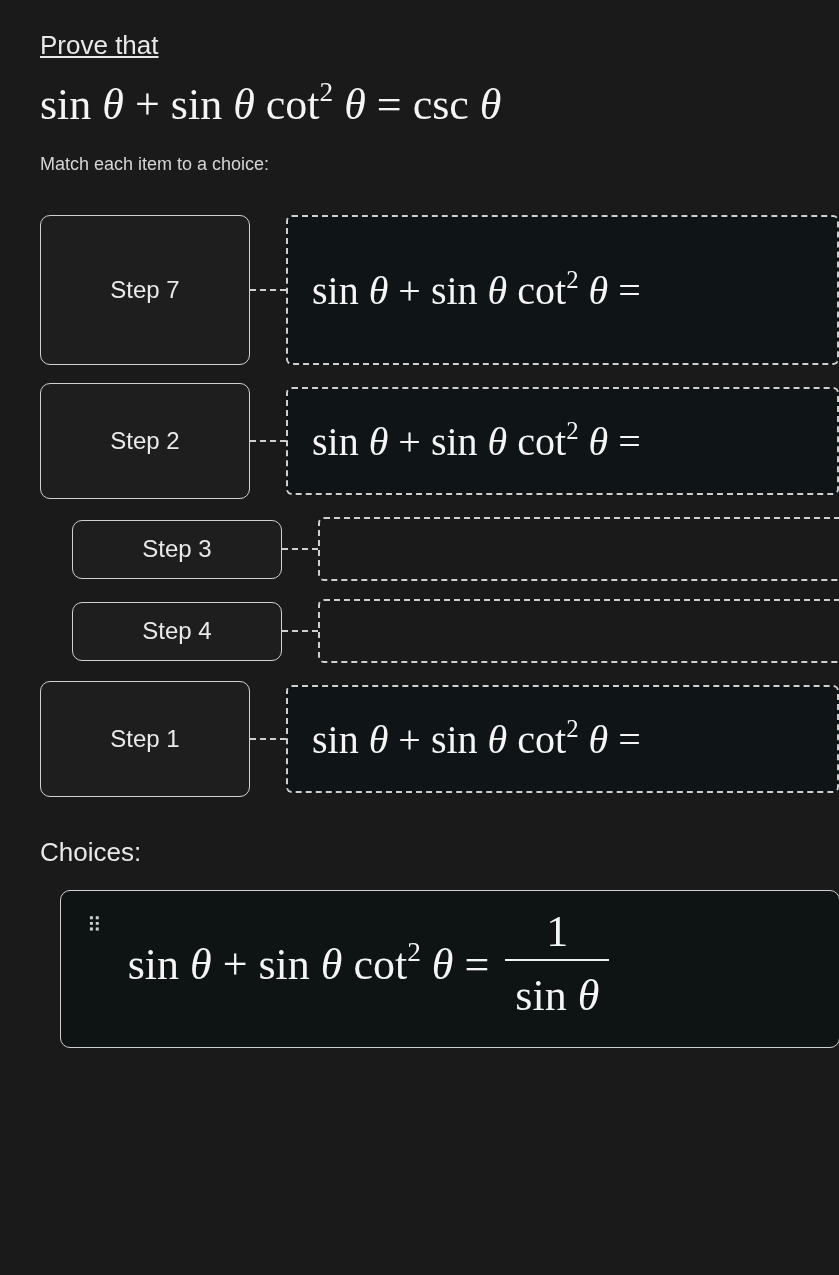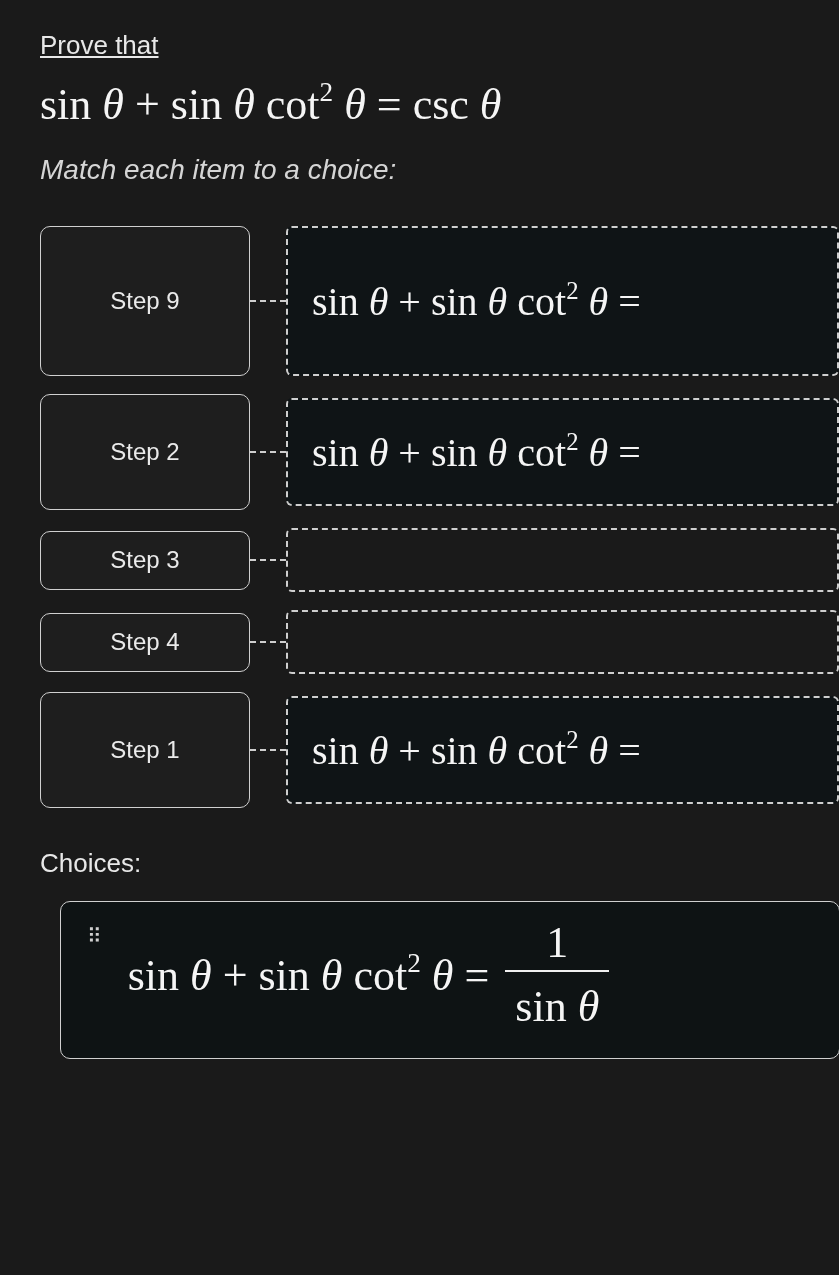--- a/index.html
+++ b/index.html
@@ -21,41 +21,40 @@
     text-decoration: underline;
   }
   .equation-main {
     font-family: Liberation Serif, serif;
     font-size: 44px;
     color: #f5f5f5;
     margin-bottom: 24px;
     white-space: nowrap;
   }
   .instruction {
-    font-size: 28px;
-    font-style: italic;
+    font-size: 18px;
     color: #d5d5d5;
     margin-bottom: 40px;
   }
   .rows { display: flex; flex-direction: column; gap: 18px; }
   .row { display: flex; align-items: center; }
   .step-box {
     border: 1.5px solid #d0d0d0;
     border-radius: 10px;
     background: #1e1e1e;
     display: flex;
     align-items: center;
     justify-content: center;
     font-size: 24px;
     color: #eaeaea;
     flex: 0 0 auto;
   }
   .step-large { width: 210px; height: 150px; }
   .step-med   { width: 210px; height: 116px; }
-  .step-small { width: 210px; height: 59px; }
+  .step-small { width: 210px; height: 59px; margin-left: 32px; }
   .connector {
     width: 36px;
     height: 0;
     border-top: 2px dashed #cfcfcf;
     flex: 0 0 auto;
   }
   .drop-zone {
     border: 2px dashed #cfcfcf;
     border-radius: 6px;
     background: #0f1416;
@@ -126,21 +125,21 @@
   <div class="prompt">Prove that</div>
 
   <div class="equation-main">sin <i>θ</i> + sin <i>θ</i> cot<sup>2</sup> <i>θ</i> = csc <i>θ</i></div>
 
   <div class="instruction">Match each item to a choice:</div>
 
   <div class="rows">
 
     <div class="row">
       <div class="step-box step-large">
-        <span>Step 9</span>
+        <span>Step 7</span>
       </div>
       <div class="connector"></div>
       <div class="drop-zone tall">
         <span>sin <i>θ</i> + sin <i>θ</i> cot<sup>2</sup> <i>θ</i> =</span>
       </div>
     </div>
 
     <div class="row">
       <div class="step-box step-med">
         <span>Step 2</span>

